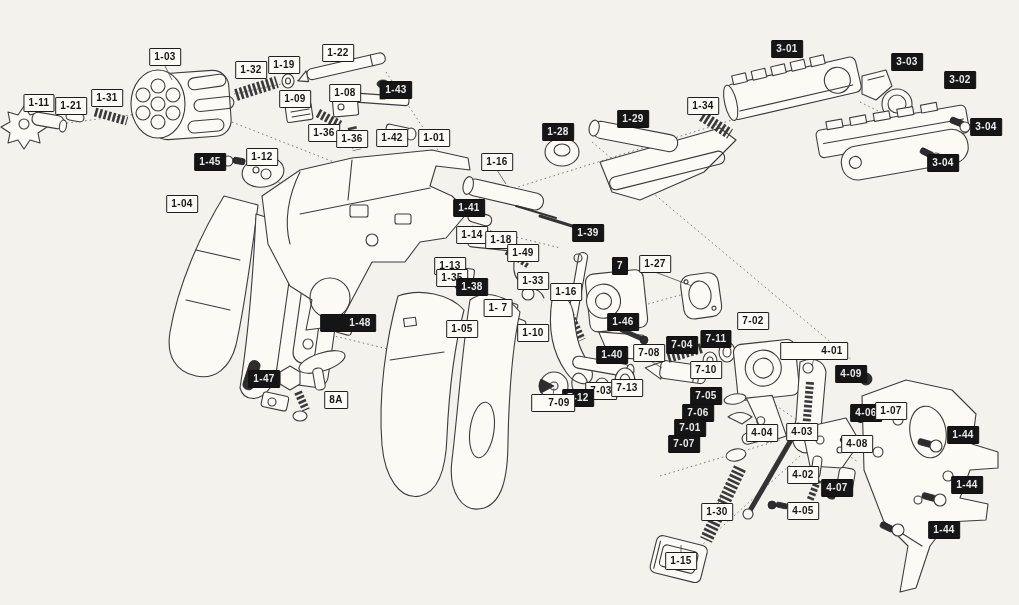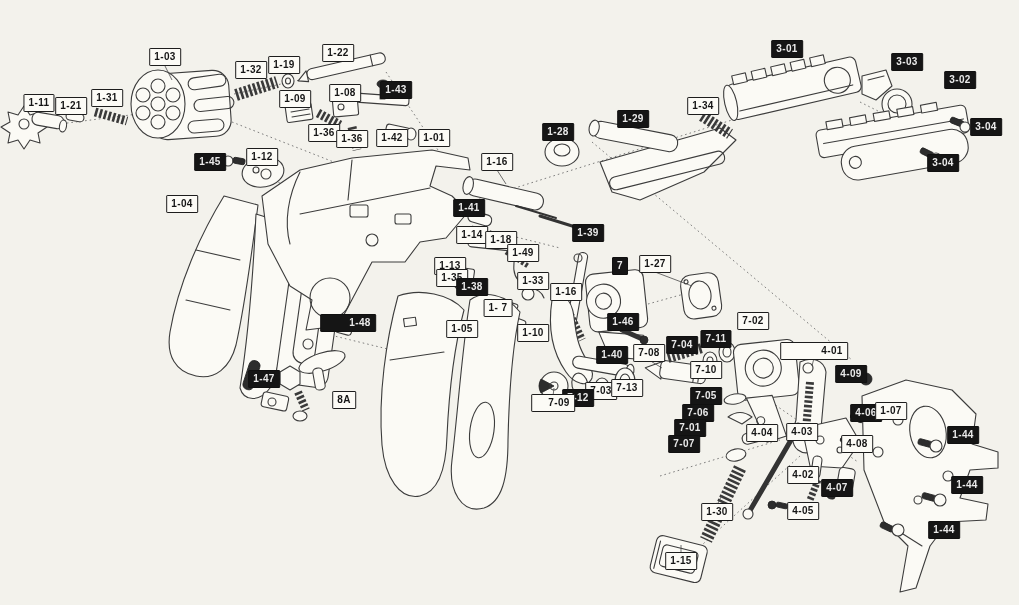--- a/index.html
+++ b/index.html
@@ -462,15 +462,15 @@
       <div class="part-label dark" style="left: 963px; top: 435px;">1-44</div>
       <div class="part-label light" style="left: 803px; top: 475px;">4-02</div>
       <div class="part-label dark" style="left: 837px; top: 488px;">4-07</div>
       <div class="part-label light" style="left: 803px; top: 511px;">4-05</div>
       <div class="part-label dark" style="left: 967px; top: 485px;">1-44</div>
       <div class="part-label dark" style="left: 944px; top: 530px;">1-44</div>
       <div class="part-label light" style="left: 717px; top: 512px;">1-30</div>
       <div class="part-label light" style="left: 681px; top: 561px;">1-15</div>
       <div class="part-label dark" style="left: 348px; top: 323px; padding-left: 28px;">1-48</div>
       <div class="part-label dark" style="left: 264px; top: 379px;">1-47</div>
-      <div class="part-label light" style="left: 344px; top: 400px; text-align: right;">8A</div>
+      <div class="part-label light" style="left: 336px; top: 400px; text-align: right;">8A</div>
     </div>
 </div>
 
 </body></html>

